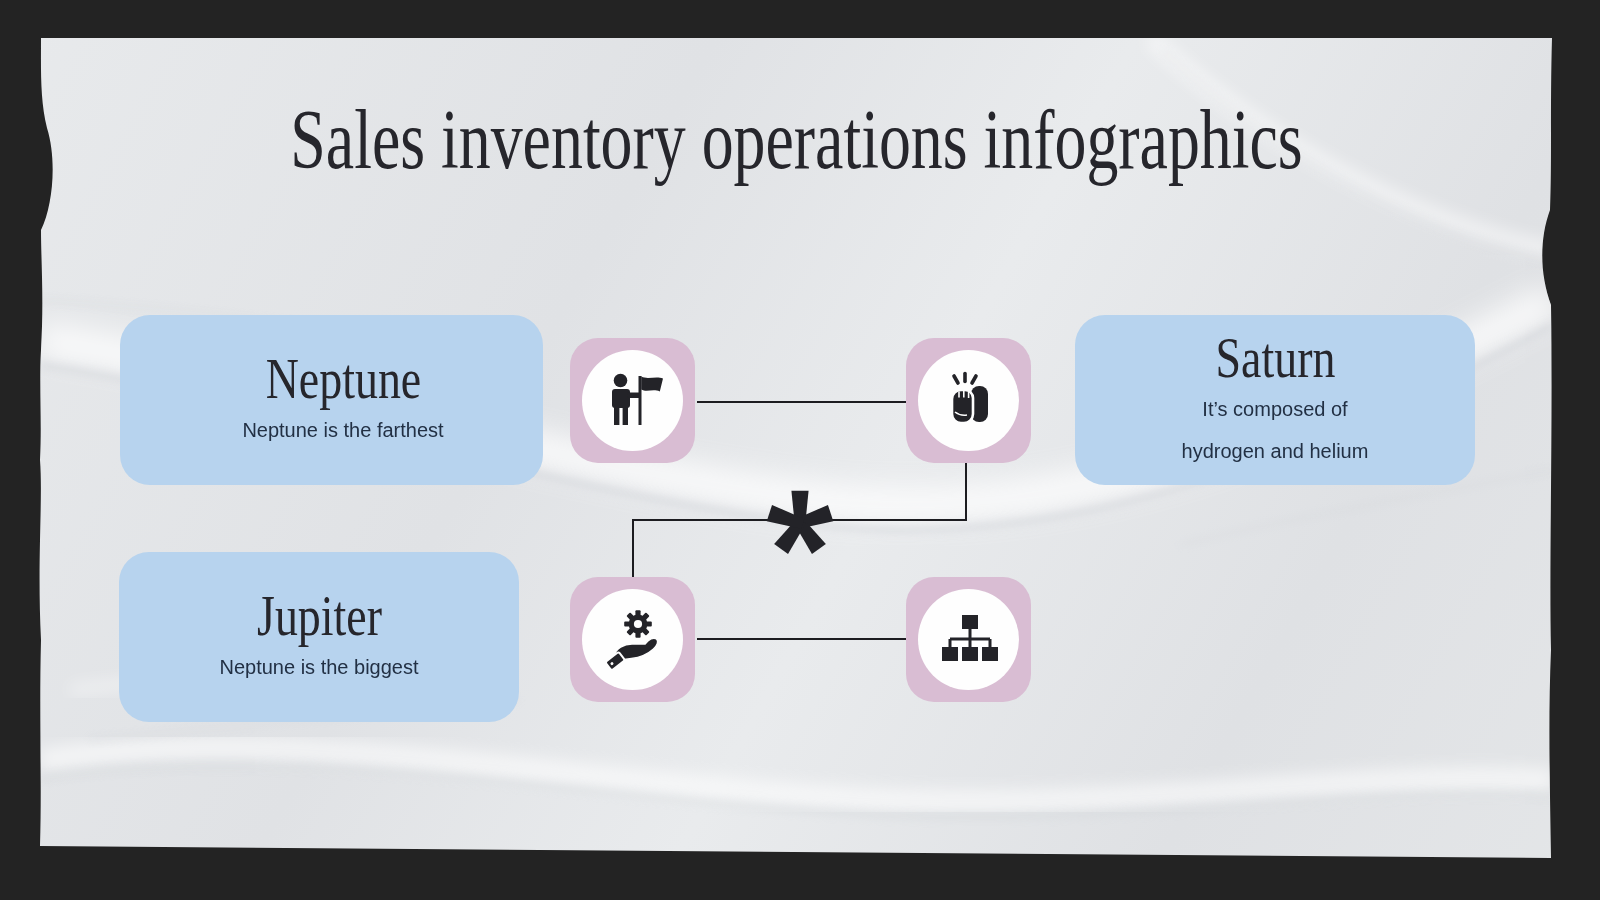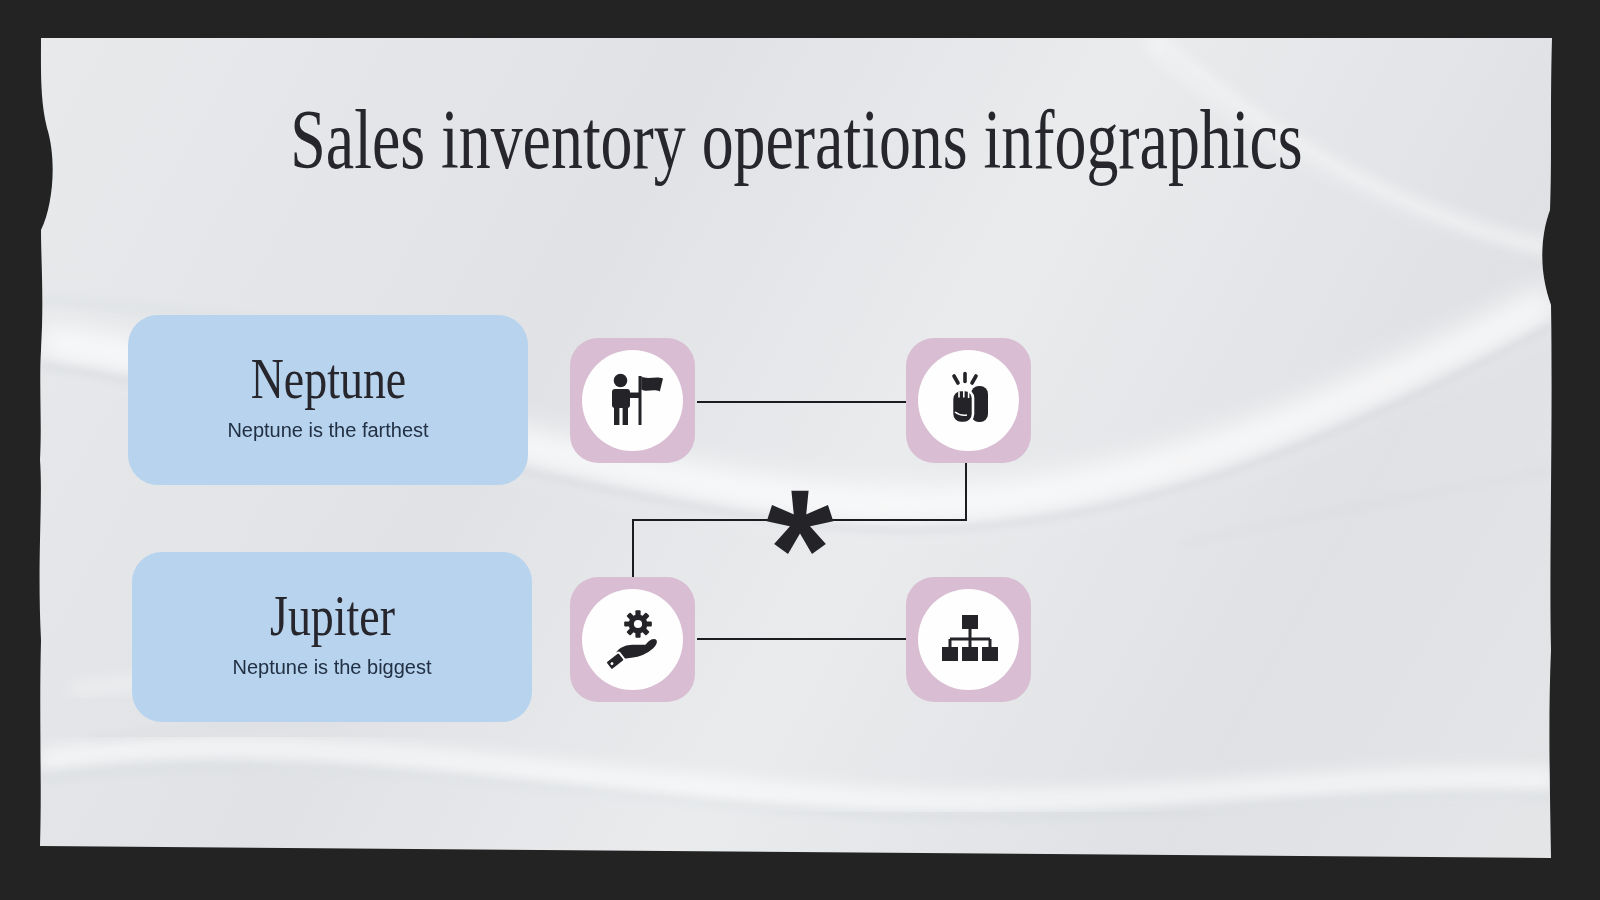--- a/index.html
+++ b/index.html
@@ -16,23 +16,23 @@
     font-size:84px;line-height:1.0;color:var(--title);
     transform:scaleX(0.76);transform-origin:50% 50%;letter-spacing:0px;white-space:nowrap;}
   
   .card{position:absolute;width:400px;height:170px;background:var(--card);
     border-radius:30px;display:flex;flex-direction:column;align-items:center;
     justify-content:center;gap:7px;text-align:center;}
   .card-title{margin:0;font-family:"Liberation Serif",serif;font-weight:400;
     font-size:54px;line-height:1.0;color:var(--title);display:inline-block;
     transform:scale(0.85,1.04);}
   .card-line{margin:0;font-size:20px;line-height:35px;color:var(--text);}
-  .card.neptune{left:128px;top:315px;}
+  .card.neptune{left:120px;top:315px;padding-left:23px;}
   .card.saturn{left:1075px;top:315px;}
-  .card.jupiter{left:132px;top:552px;}
+  .card.jupiter{left:119px;top:552px;}
   .card.mercury{left:1075px;top:552px;}
   
   .tile{position:absolute;width:125px;height:125px;background:var(--tile);
     border-radius:28px;display:flex;align-items:center;justify-content:center;}
   .tile .circle{width:101px;height:101px;border-radius:50%;background:var(--circle);
     display:flex;align-items:center;justify-content:center;color:var(--ink);}
   .tile .circle svg{width:64px;height:64px;}
   .tile.flag{left:570px;top:338px;}
   .tile.fist{left:906px;top:338px;}
   .tile.gear{left:570px;top:577px;}
@@ -97,20 +97,25 @@
   <svg class="layer connector" width="1600" height="900" viewBox="0 0 1600 900" aria-hidden="true">
     <path d="M697 402 H906 M697 639 H906 M966 463 V520 H633 V577"></path>
   </svg>
 
   <h1 class="slide-title">Sales inventory operations infographics</h1>
 
   <section class="card neptune">
     <h2 class="card-title">Neptune</h2>
     <p class="card-line">Neptune is the farthest</p>
   </section>
+  <section class="card saturn">
+    <h2 class="card-title">Saturn</h2>
+    <p class="card-line">It’s composed of</p>
+    <p class="card-line">hydrogen and helium</p>
+  </section>
   <section class="card jupiter">
     <h2 class="card-title">Jupiter</h2>
     <p class="card-line">Neptune is the biggest</p>
   </section>
 
   <div class="tile flag">
     <div class="circle">
       <svg viewBox="0 0 64 64" fill="currentColor">
         <circle cx="19.5" cy="11.5" r="6.8"></circle>
         <rect x="11" y="20" width="18" height="19" rx="3"></rect>

